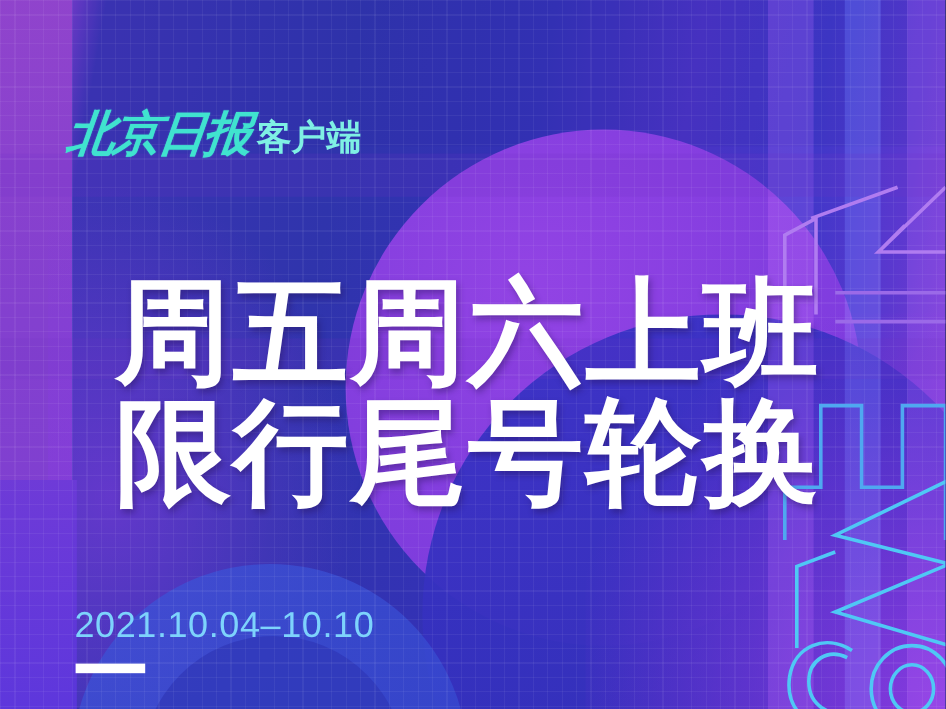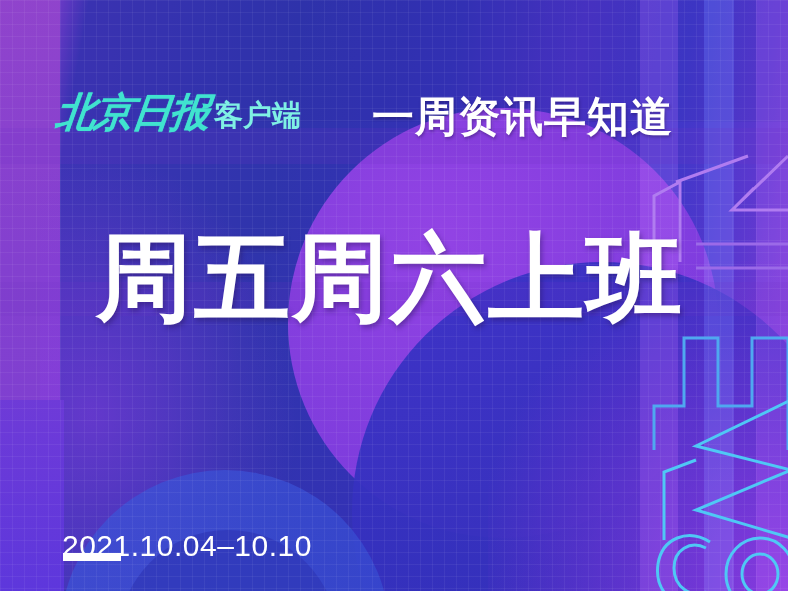--- a/index.html
+++ b/index.html
@@ -191,24 +191,23 @@
     text-shadow: 2px 3px 5px rgba(35,15,80,.38);
   }
   .headline-1 { top: 230px; }
   .headline-2 { top: 330px; }
 
   .date {
     position: absolute;
     left: 62px; top: 505px;
     font-size: 30px;
     font-weight: 400;
-    color: #ffffff;
+    color: #7dd3fc;
     letter-spacing: .5px;
     white-space: nowrap;
-    margin-top: 24px;
   }
   .rule {
     position: absolute;
     left: 63px; top: 553px;
     width: 58px; height: 8px;
     background: #ffffff;
   }
 </style>
 </head>
 <body>
@@ -263,20 +262,20 @@
       <ellipse cx="112" cy="54" rx="34" ry="36" stroke="#4fc8f5" stroke-width="3" fill="none"></ellipse>
       <ellipse cx="112" cy="54" rx="18" ry="20" stroke="#4fc8f5" stroke-width="3" fill="none"></ellipse>
     </svg>
   </div>
 
   <div class="logo-wrap">
     <span class="logo-brush">北京日报</span>
     <span class="logo-sub">客户端</span>
   </div>
 
-  <div class="kicker">一周资讯早知道</div>
 
   <div class="headline headline-1">周五周六上班</div>
+  <div class="headline headline-2">限行尾号轮换</div>
 
   <div class="date">2021.10.04–10.10</div>
   <div class="rule"></div>
 
 </div>
 
 </body></html>

